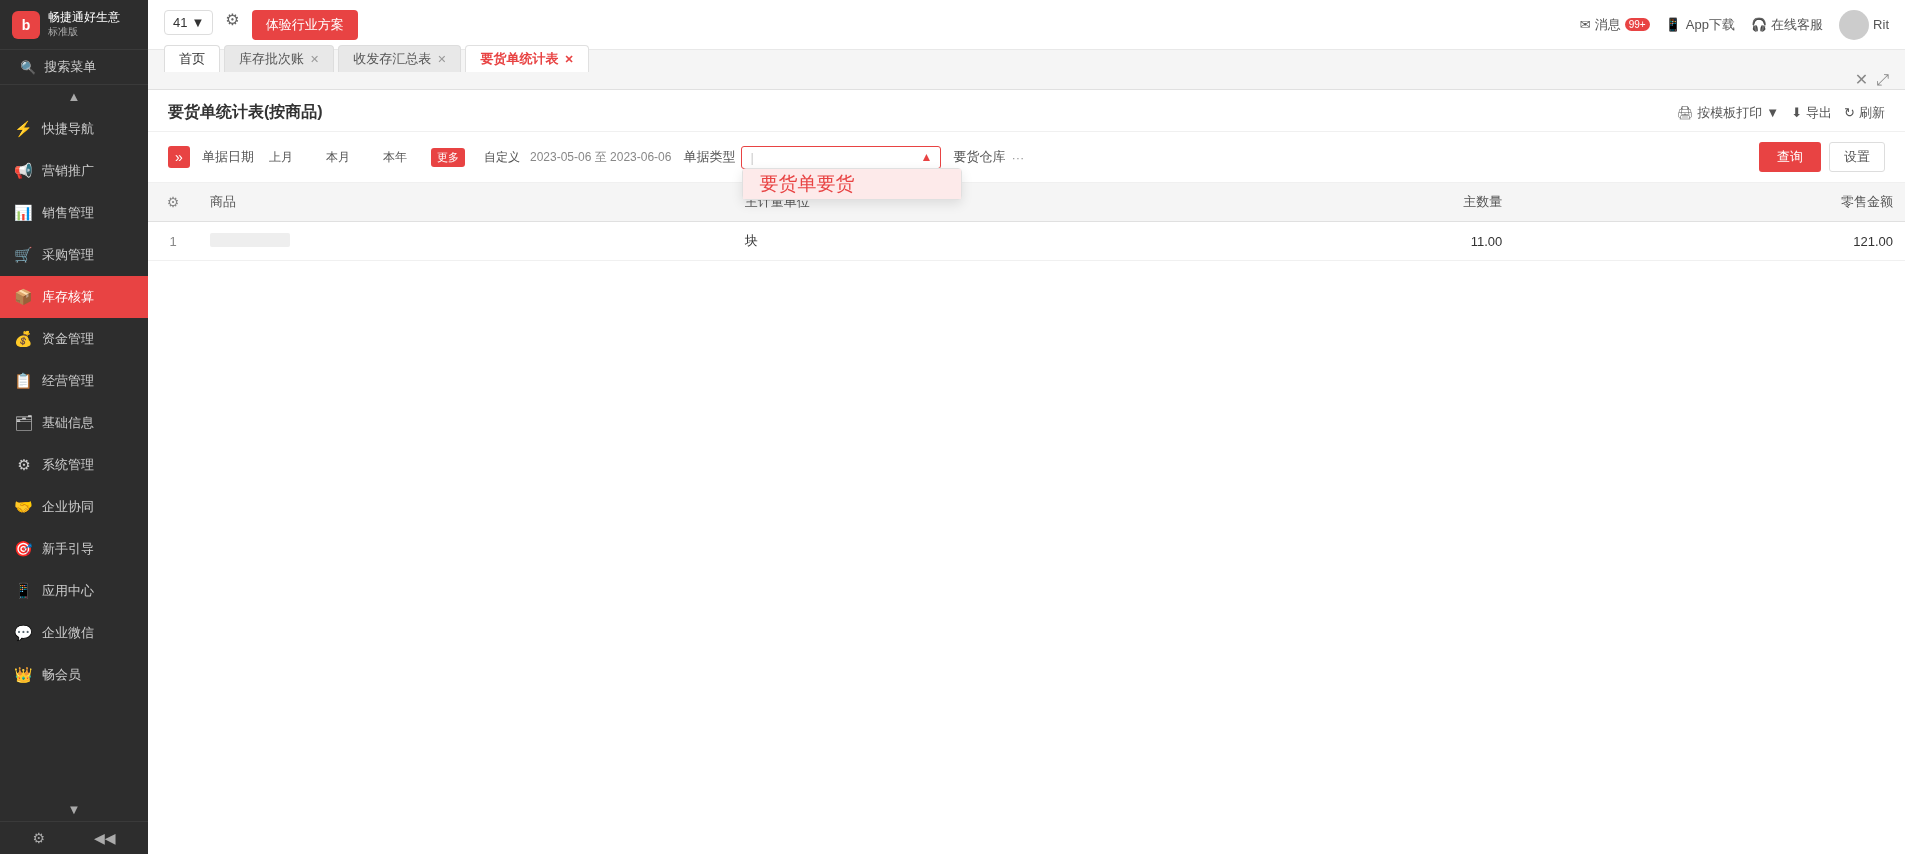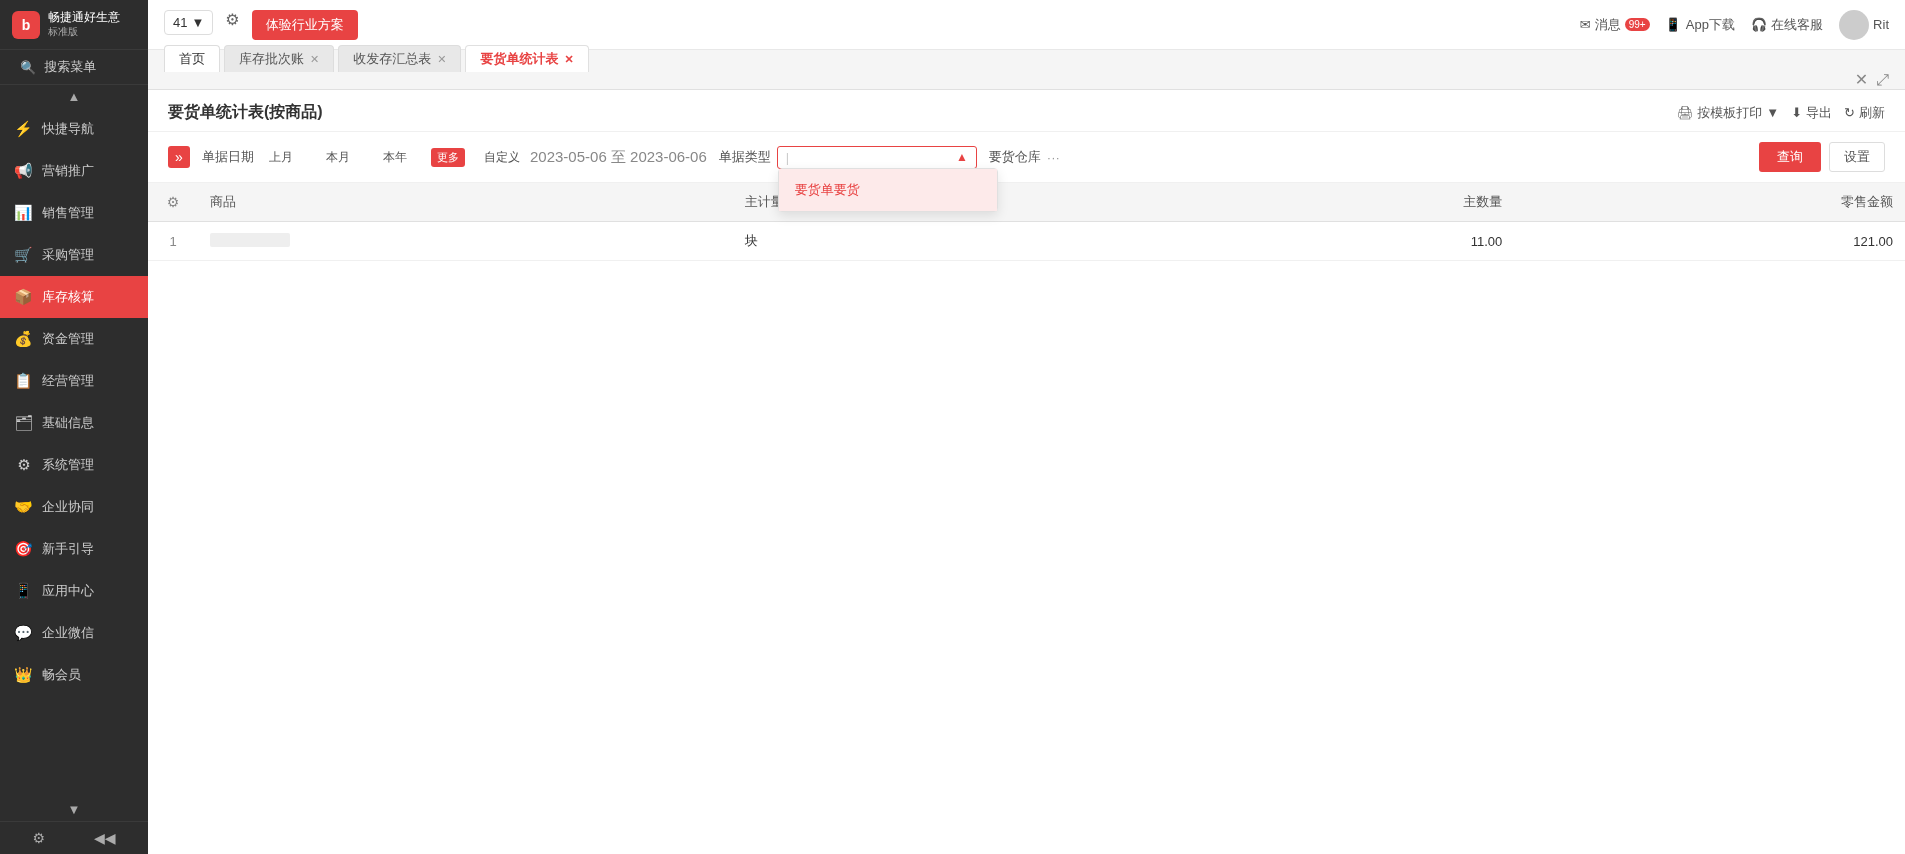--- a/index.html
+++ b/index.html
@@ -129,21 +129,21 @@
     .filter-date-btns { display: flex; gap: 15px; align-items: center; }
     .filter-date-btn {
       padding: 2px 8px; font-size: 12px; cursor: pointer; color: #555;
       border: 1px solid transparent; border-radius: 3px;
     }
     .filter-date-badge {
       background: #e84343; color: white; border-radius: 3px;
       padding: 2px 6px; font-size: 11px; cursor: pointer;
     }
     .filter-date-custom { color: #555; font-size: 12px; cursor: pointer; padding: 2px 4px; }
-    .filter-date-range { font-size: 15px; color: #888; }
+    .filter-date-range { font-size: 12px; color: #888; }
 
     
     .filter-dropdown {
       display: flex; align-items: center;
       border: 1px solid #e84343; border-radius: 3px;
       padding: 3px 8px;
       font-size: 13px; color: #333; cursor: pointer;
       min-width: 200px; position: relative;
     }
     .filter-dropdown-value { flex: 1; color: #ccc; }
@@ -170,21 +170,21 @@
       top: 100%;
       left: 0;
       background: white;
       border: 1px solid #e0e0e0;
       border-radius: 4px;
       box-shadow: 0 4px 12px rgba(0,0,0,0.1);
       z-index: 100;
       min-width: 220px;
     }
     .dropdown-item {
-      padding: 12px 16px; font-size: 13px; cursor: pointer; color: #333;
+      padding: 2px 16px; font-size: 19px; cursor: pointer; color: #333;
     }
     .dropdown-item.selected { background: #fdeaea; color: #e84343; }
 
     
     .table-wrapper { flex: 1; overflow: auto; }
     .data-table { width: 100%; border-collapse: collapse; }
     .data-table th {
       background: #f5f5f5; border-bottom: 1px solid #e0e0e0;
       padding: 10px 12px; font-size: 13px; color: #555; font-weight: normal;
       text-align: left; white-space: nowrap; position: sticky; top: 0; z-index: 2;

